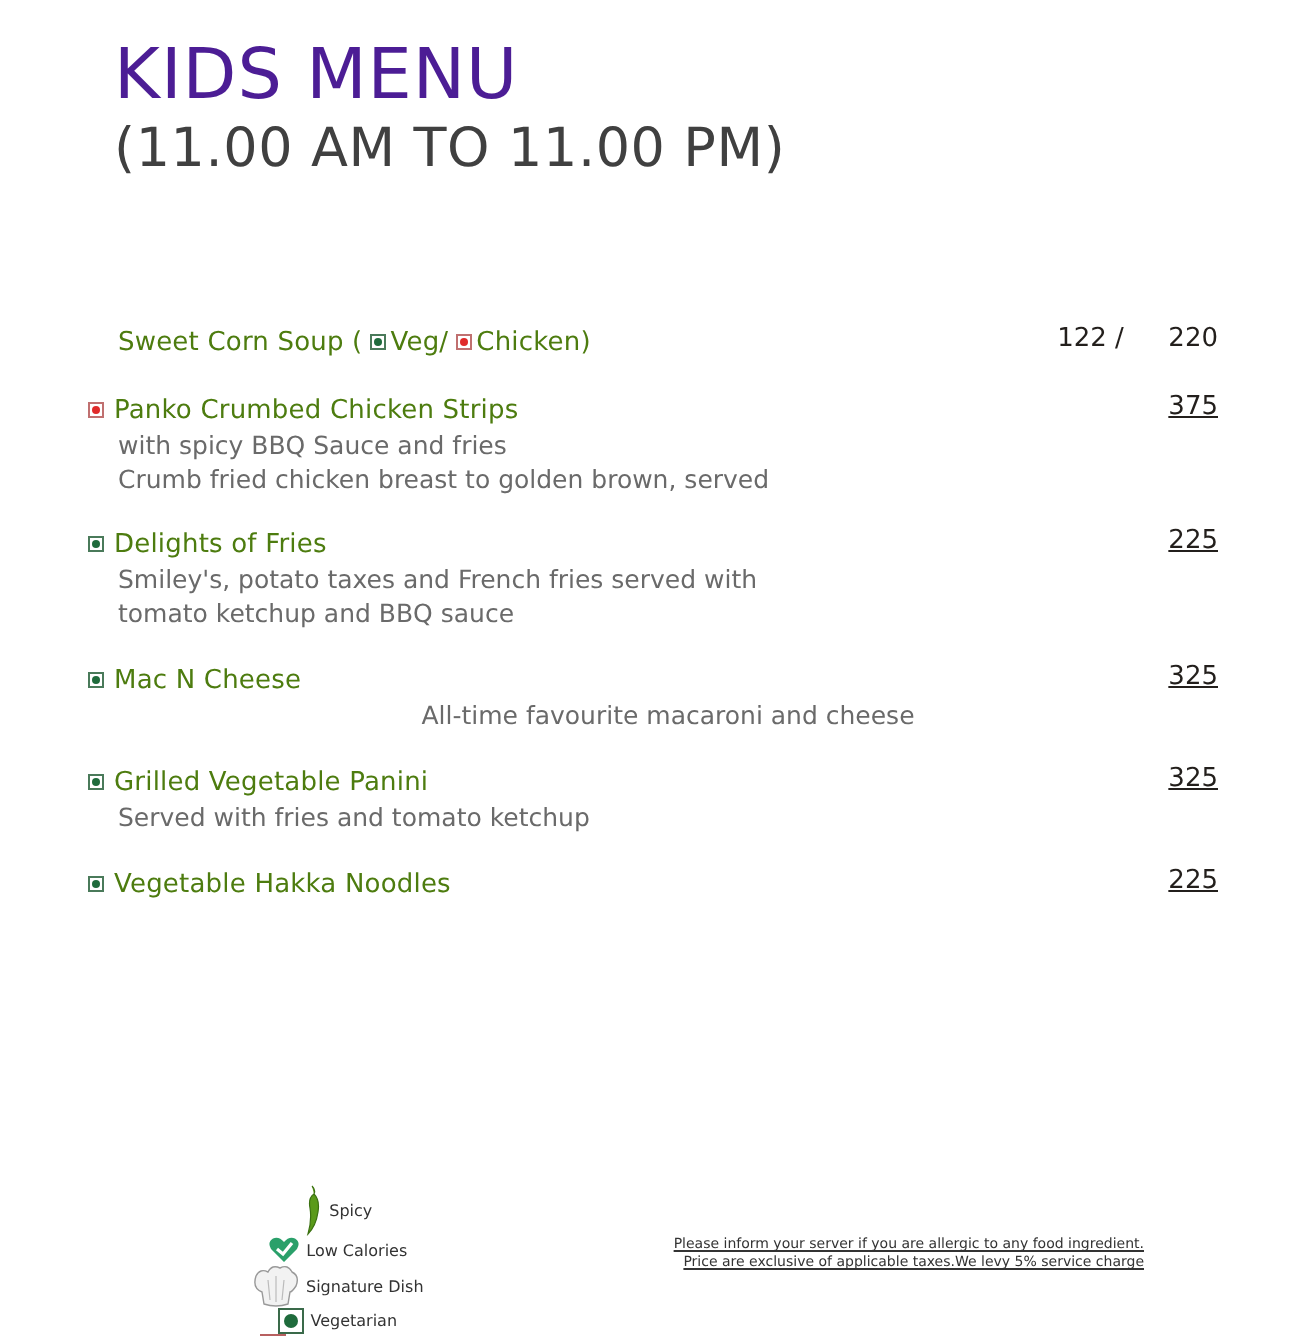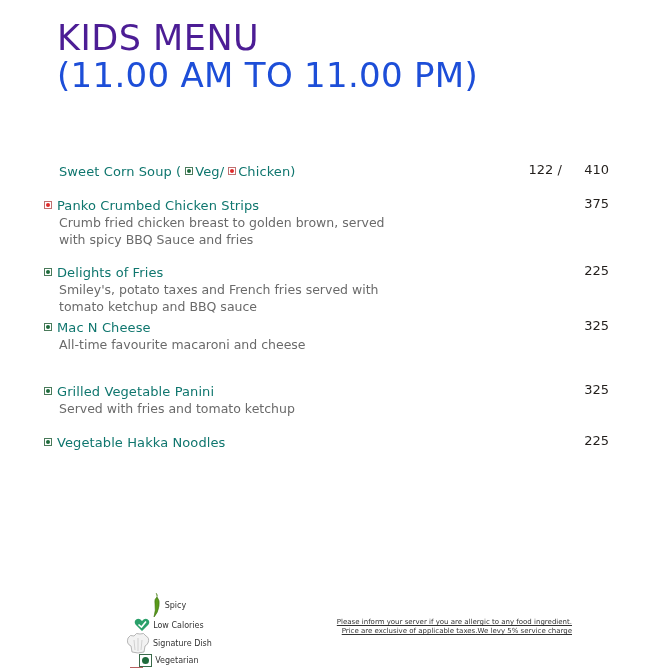--- a/index.html
+++ b/index.html
@@ -6,27 +6,27 @@
   body {
     width:650px; height:668px; background:#ffffff; position:relative; overflow:hidden;
     font-family: "DejaVu Sans", sans-serif; color:#2b2522;
   }
   .title {
     position:absolute; left:57px; top:18px;
     font-size:35px; letter-spacing:0.5px; color:#4c1d95; font-weight:normal; line-height:40px;
   }
   .subtitle {
     position:absolute; left:57px; top:58px;
-    font-size:34px; color:#1d4ed8; line-height:34px; letter-spacing:0.3px;
+    font-size:27px; color:#404040; line-height:34px; letter-spacing:0.3px;
   }
   .item { position:absolute; left:44px; width:565px; }
   .item-row { display:flex; align-items:center; height:18px; }
-  .item-name { font-size:13px; color:#0f766e; letter-spacing:0.1px; }
+  .item-name { font-size:13px; color:#4d7c0f; letter-spacing:0.1px; }
   .item-desc { font-size:12.5px; color:#6a6a6a; margin-left:15px; line-height:17px; }
-  .price { position:absolute; right:0; top:0; font-size:13px; color:#231f1c; }
+  .price { position:absolute; right:0; top:0; font-size:13px; color:#231f1c;text-decoration:underline; }
   .marker {
     display:inline-block; width:8px; height:8px; border:1px solid #888;
     position:relative; margin-right:5px; box-sizing:border-box; flex:0 0 auto; background:#fff;
   }
   .marker::after {
     content:""; position:absolute; left:1px; top:1px; width:4px; height:4px; border-radius:50%;
   }
   .marker.veg { border-color:#4a7a5a; }
   .marker.veg::after { background:#1f6b3c; }
   .marker.nonveg { border-color:#c07070; }
@@ -64,45 +64,45 @@
   <div class="item-row" style="margin-left:15px;">
     <span class="item-name">Sweet Corn Soup (</span>
     <span class="marker veg inline-marker"></span>
     <span class="item-name">Veg/</span>
     <span class="marker nonveg inline-marker"></span>
     <span class="item-name">Chicken)</span>
   </div>
   <div class="soup-prices">
     <span>122 /</span>
     <span style="width:14px"></span>
-    <span>410</span>
+    <span>220</span>
   </div>
 </div>
 
 <div class="item" style="top:196px;">
   <div class="item-row">
     <span class="marker nonveg"></span>
     <span class="item-name">Panko Crumbed Chicken Strips</span>
   </div>
+  <div class="item-desc">with spicy BBQ Sauce and fries</div>
   <div class="item-desc">Crumb fried chicken breast to golden brown, served</div>
-  <div class="item-desc">with spicy BBQ Sauce and fries</div>
   <div class="price">375</div>
 </div>
 
 <div class="item" style="top:263px;">
   <div class="item-row">
     <span class="marker veg"></span>
     <span class="item-name">Delights of Fries</span>
   </div>
   <div class="item-desc">Smiley's, potato taxes and French fries served with</div>
   <div class="item-desc">tomato ketchup and BBQ sauce</div>
   <div class="price">225</div>
 </div>
 
-<div class="item" style="top:318px;">
+<div class="item" style="top:331px;text-align:center;">
   <div class="item-row">
     <span class="marker veg"></span>
     <span class="item-name">Mac N Cheese</span>
   </div>
   <div class="item-desc">All-time favourite macaroni and cheese</div>
   <div class="price">325</div>
 </div>
 
 <div class="item" style="top:382px;">
   <div class="item-row">

